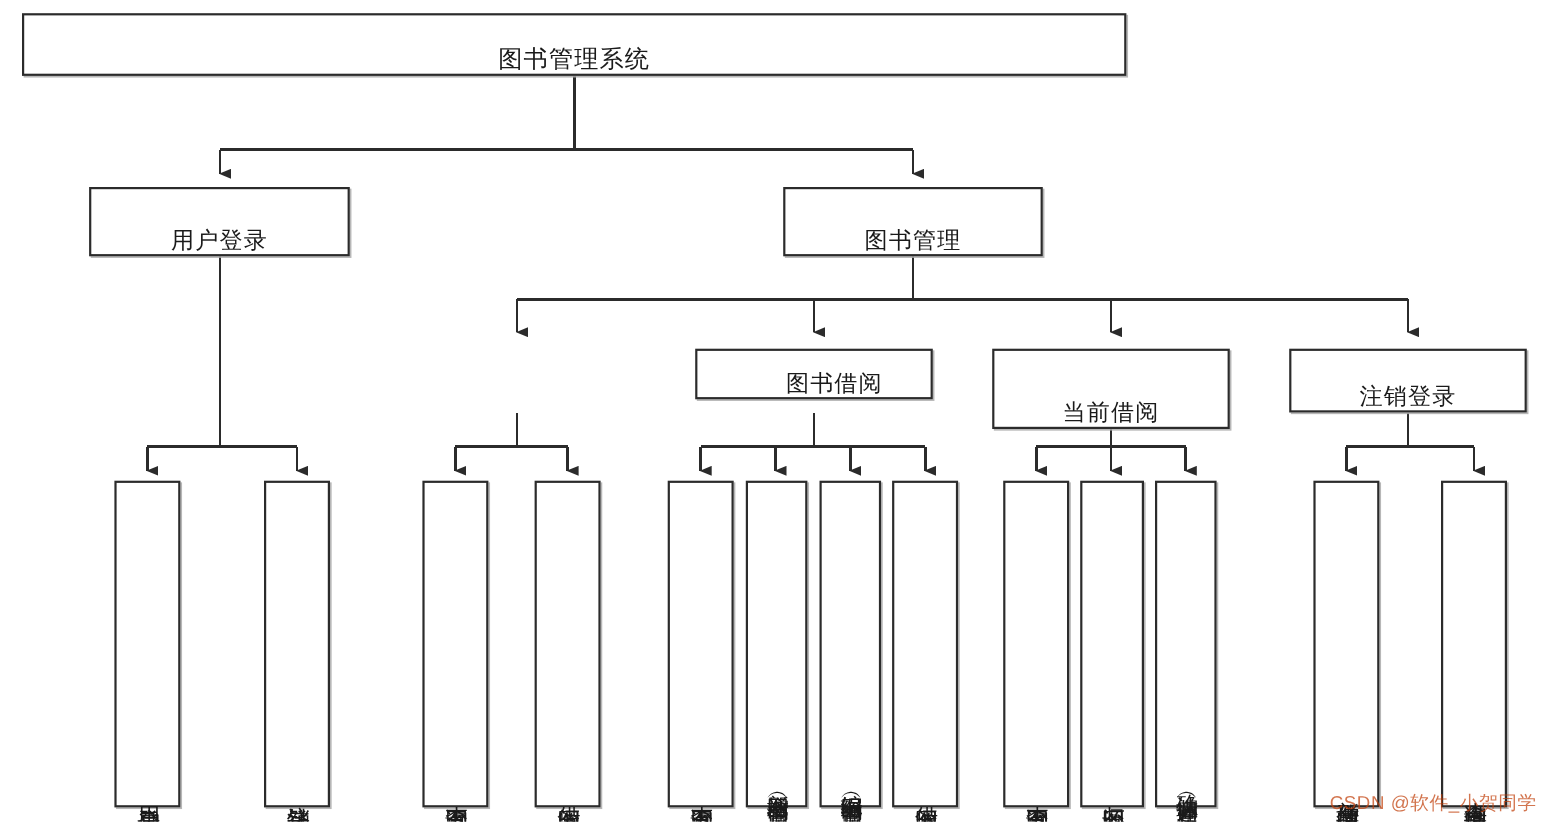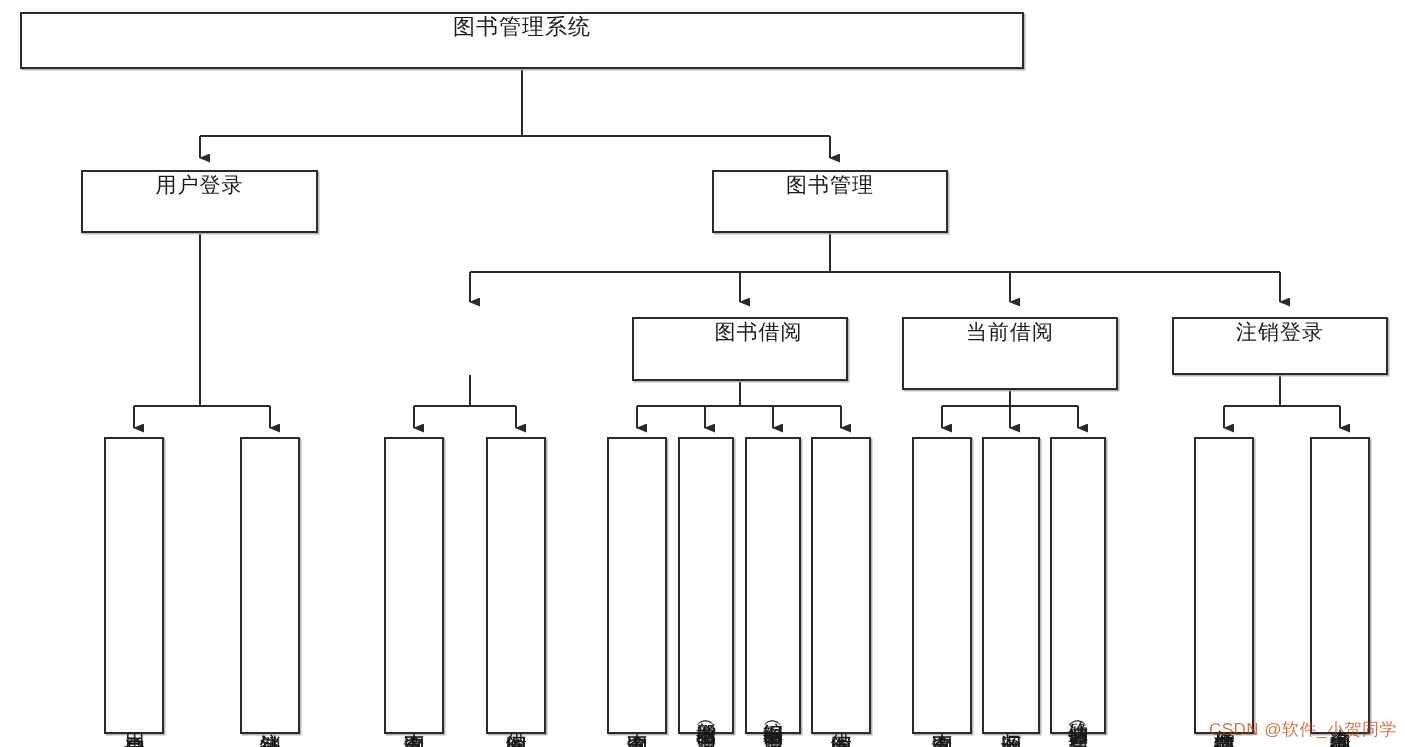--- a/index.html
+++ b/index.html
@@ -25,21 +25,21 @@
     width: 1405px;
     height: 747px;
     pointer-events: none;
   }
   .node {
     position: absolute;
     box-sizing: border-box;
     border: 2px solid #2b2b2b;
     background: #ffffff;
     display: flex;
-    align-items: flex-start;
+    align-items: flex-end;
     justify-content: center;
     color: #1a1a1a;
     box-shadow: 1.5px 1.5px 0 0 rgba(170,170,170,0.85);
   }
   .node.horizontal {
     font-size: 21px;
     letter-spacing: 1px;
     line-height: 1.2;
   }
   .node.root {
@@ -131,21 +131,21 @@
     <span>图书管理系统</span>
   </div>
 
   <div class="node horizontal" style="left:81px; top:170px; width:237px; height:63px;">
     <span>用户登录</span>
   </div>
   <div class="node horizontal" style="left:712px; top:170px; width:236px; height:63px;">
     <span>图书管理</span>
   </div>
 
-  <div class="node horizontal" style="left:632px; top:317px; width:216px; height:64px;padding-left:37px;">
+  <div class="node horizontal" style="left:632px; top:317px; width:216px; height:46px;padding-left:37px;">
     <span>图书借阅</span>
   </div>
   <div class="node horizontal" style="left:902px; top:317px; width:216px; height:73px;">
     <span>当前借阅</span>
   </div>
   <div class="node horizontal" style="left:1172px; top:317px; width:216px; height:58px;">
     <span>注销登录</span>
   </div>
 
   <div class="node vertical" style="left:104px; top:437px; width:60px; height:297px;">

